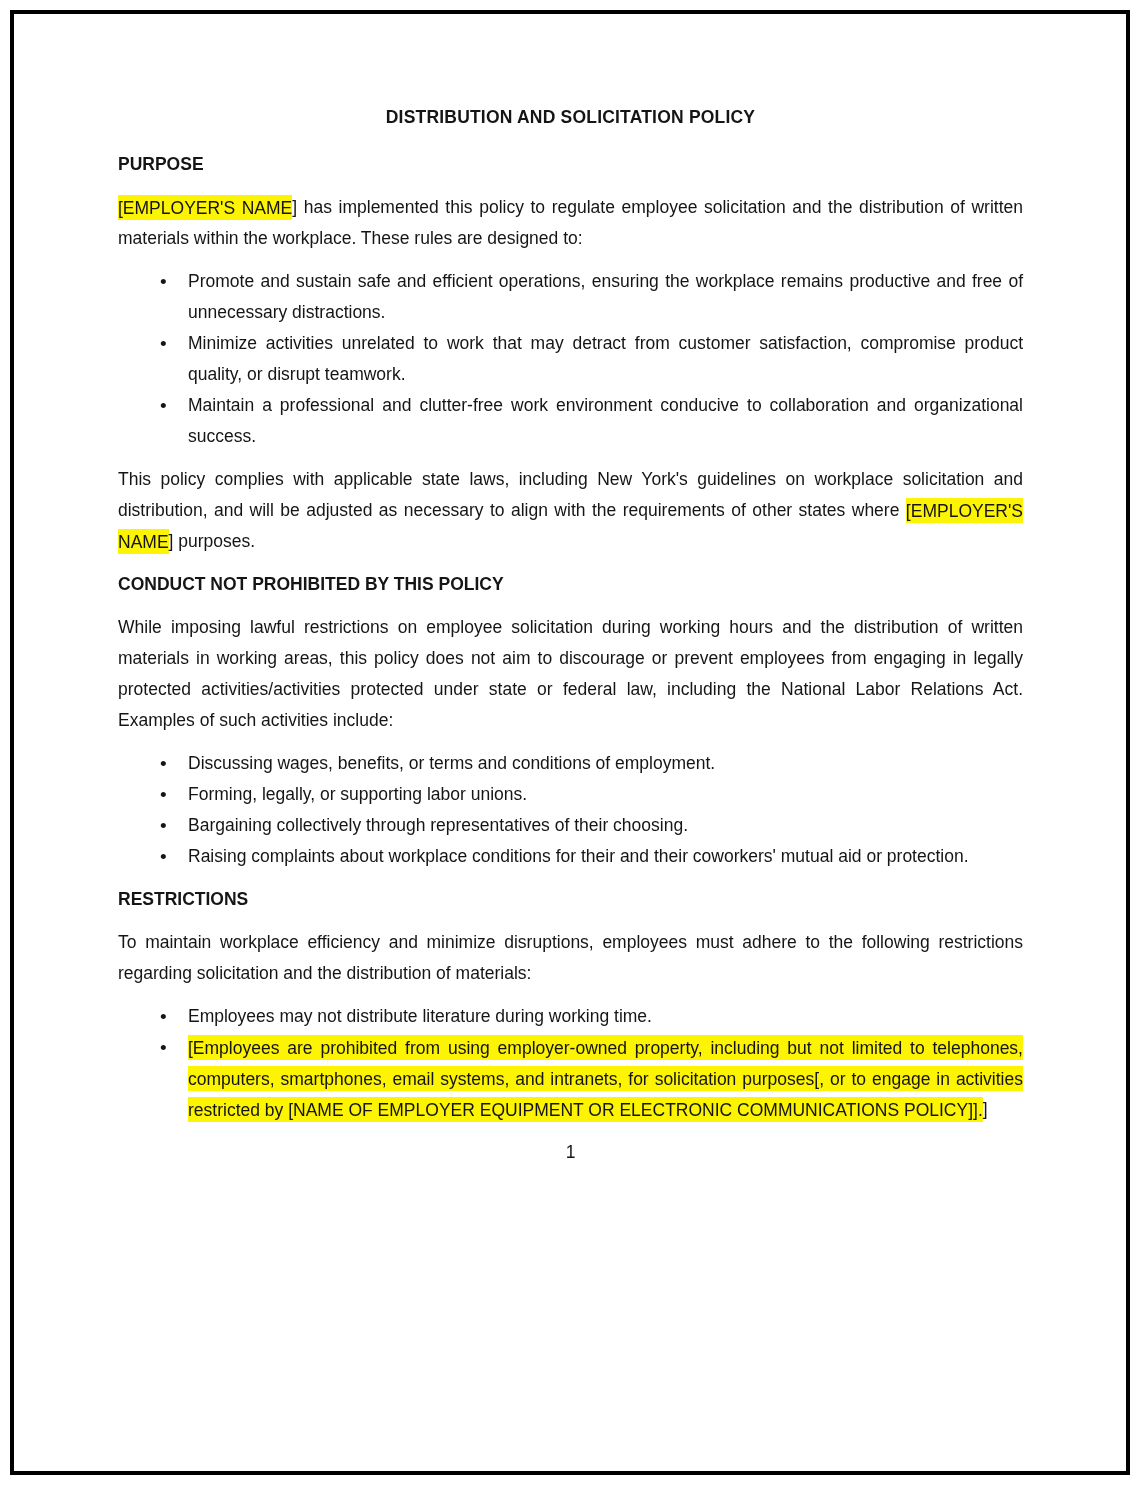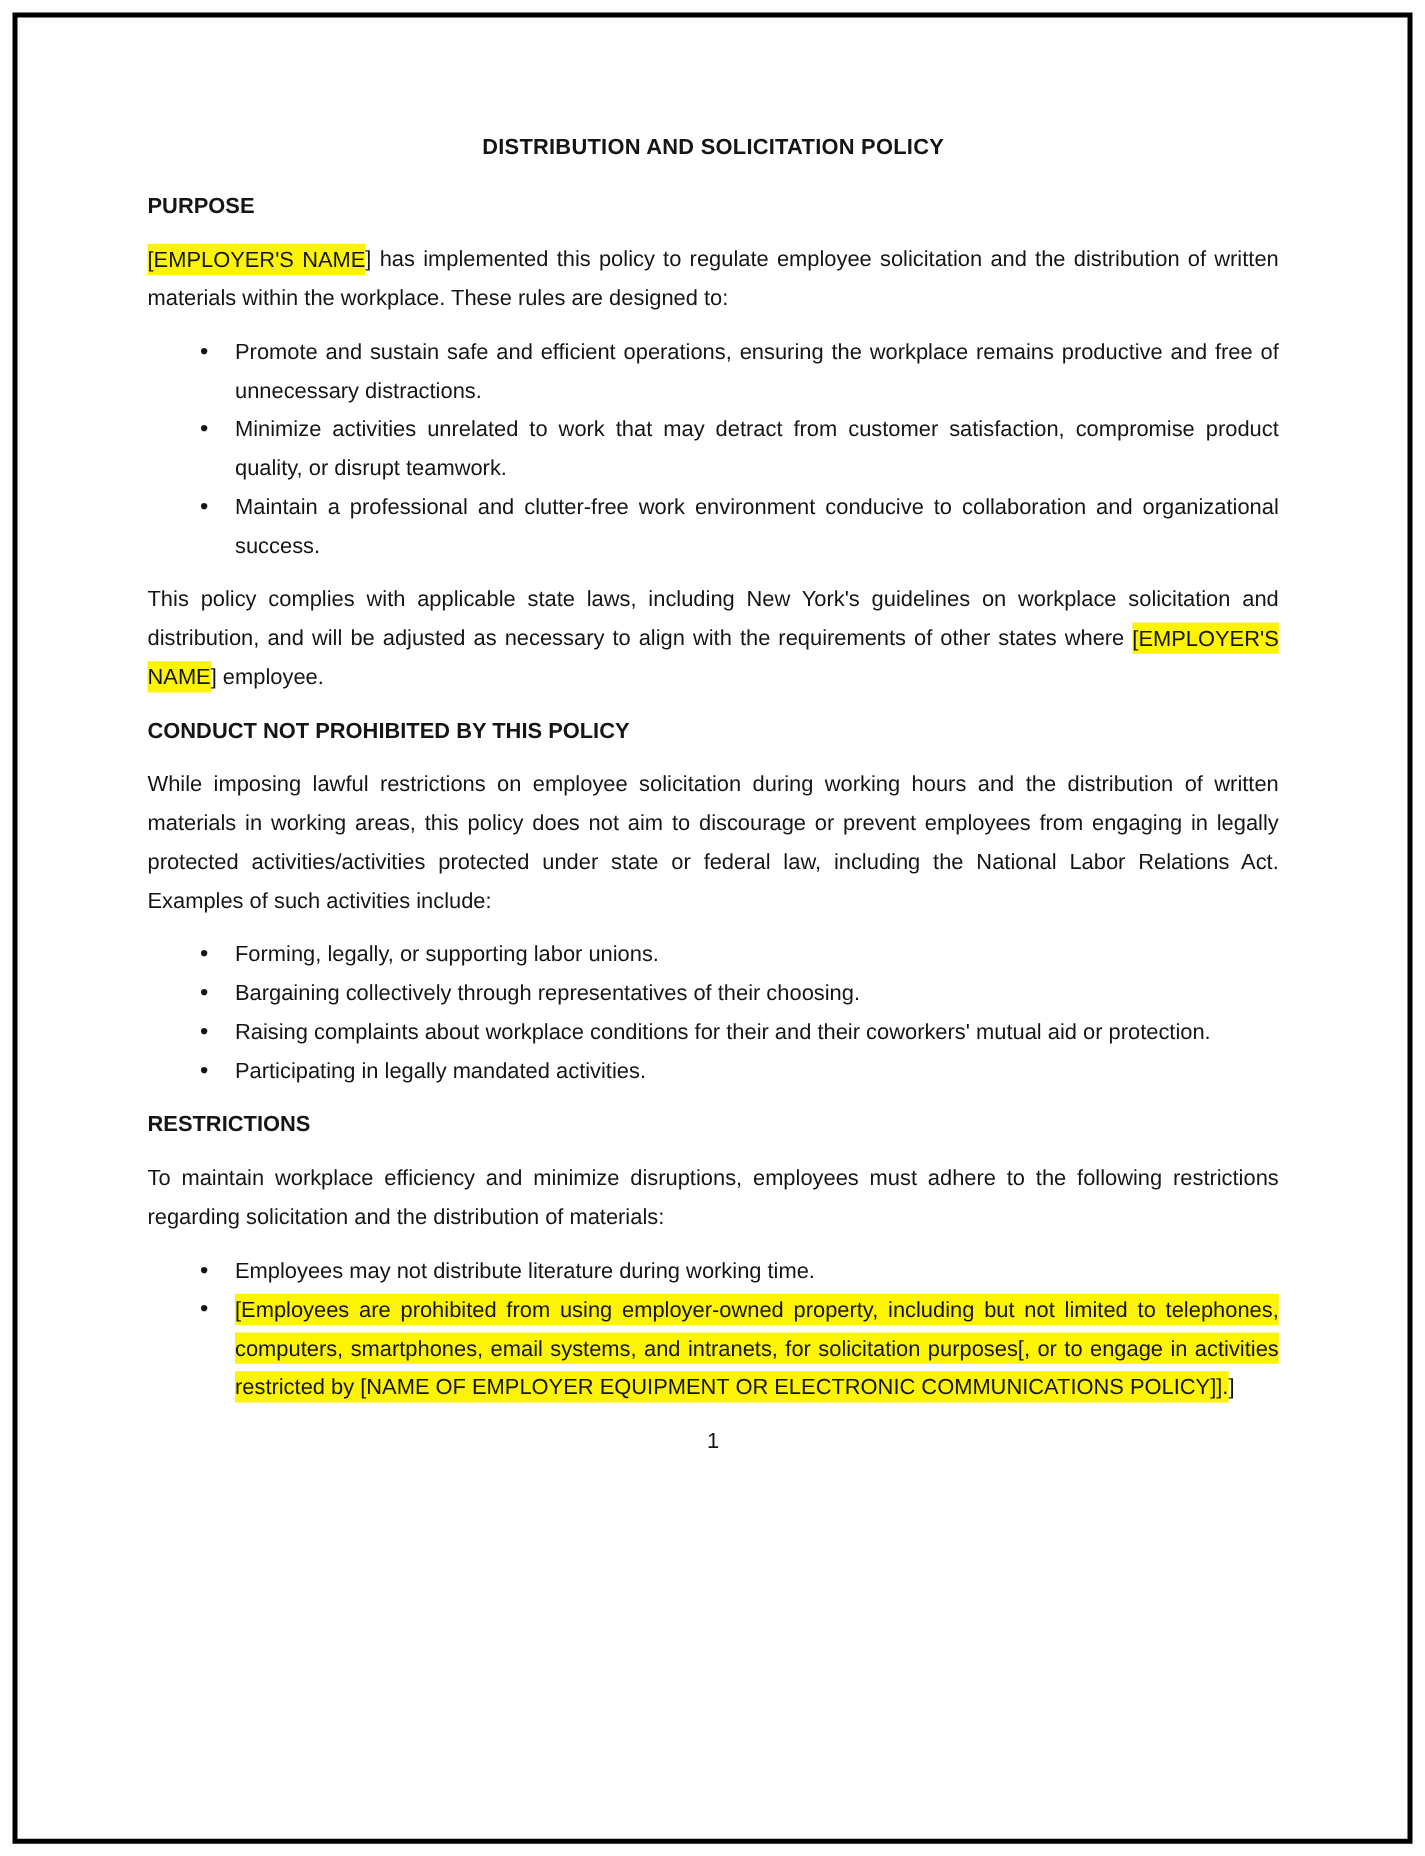--- a/index.html
+++ b/index.html
@@ -82,29 +82,29 @@
 
     <h1 class="doc-title">DISTRIBUTION AND SOLICITATION POLICY</h1>
 
     <h2 class="sec-heading">PURPOSE</h2>
     <p class="para"><span class="hl">[EMPLOYER'S NAME</span><span>] has implemented this policy to regulate employee solicitation and the distribution of written materials within the workplace. These rules are designed to:</span></p>
     <ul class="bullets">
       <li><span>Promote and sustain safe and efficient operations, ensuring the workplace remains productive and free of unnecessary distractions.</span></li>
       <li><span>Minimize activities unrelated to work that may detract from customer satisfaction, compromise product quality, or disrupt teamwork.</span></li>
       <li><span>Maintain a professional and clutter-free work environment conducive to collaboration and organizational success.</span></li>
     </ul>
-    <p class="para"><span>This policy complies with applicable state laws, including New York's guidelines on workplace solicitation and distribution, and will be adjusted as necessary to align with the requirements of other states where </span><span class="hl">[EMPLOYER'S NAME</span><span>] employee.</span></p>
+    <p class="para"><span>This policy complies with applicable state laws, including New York's guidelines on workplace solicitation and distribution, and will be adjusted as necessary to align with the requirements of other states where </span><span class="hl">[EMPLOYER'S NAME</span><span>] purposes.</span></p>
 
     <h2 class="sec-heading">CONDUCT NOT PROHIBITED BY THIS POLICY</h2>
     <p class="para"><span>While imposing lawful restrictions on employee solicitation during working hours and the distribution of written materials in working areas, this policy does not aim to discourage or prevent employees from engaging in legally protected activities/activities protected under state or federal law, including the National Labor Relations Act. Examples of such activities include:</span></p>
     <ul class="bullets">
+      <li><span>Discussing wages, benefits, or terms and conditions of employment.</span></li>
       <li><span>Forming, legally, or supporting labor unions.</span></li>
       <li><span>Bargaining collectively through representatives of their choosing.</span></li>
       <li><span>Raising complaints about workplace conditions for their and their coworkers' mutual aid or protection.</span></li>
-      <li><span>Participating in legally mandated activities.</span></li>
     </ul>
 
     <h2 class="sec-heading">RESTRICTIONS</h2>
     <p class="para"><span>To maintain workplace efficiency and minimize disruptions, employees must adhere to the following restrictions regarding solicitation and the distribution of materials:</span></p>
     <ul class="bullets">
       <li><span>Employees may not distribute literature during working time.</span></li>
       <li><span class="hl">[Employees are prohibited from using employer-owned property, including but not limited to telephones, computers, smartphones, email systems, and intranets, for solicitation purposes[, or to engage in activities restricted by [NAME OF EMPLOYER EQUIPMENT OR ELECTRONIC COMMUNICATIONS POLICY]].</span><span>]</span></li>
     </ul>
 
     <div class="page-number">1</div>

